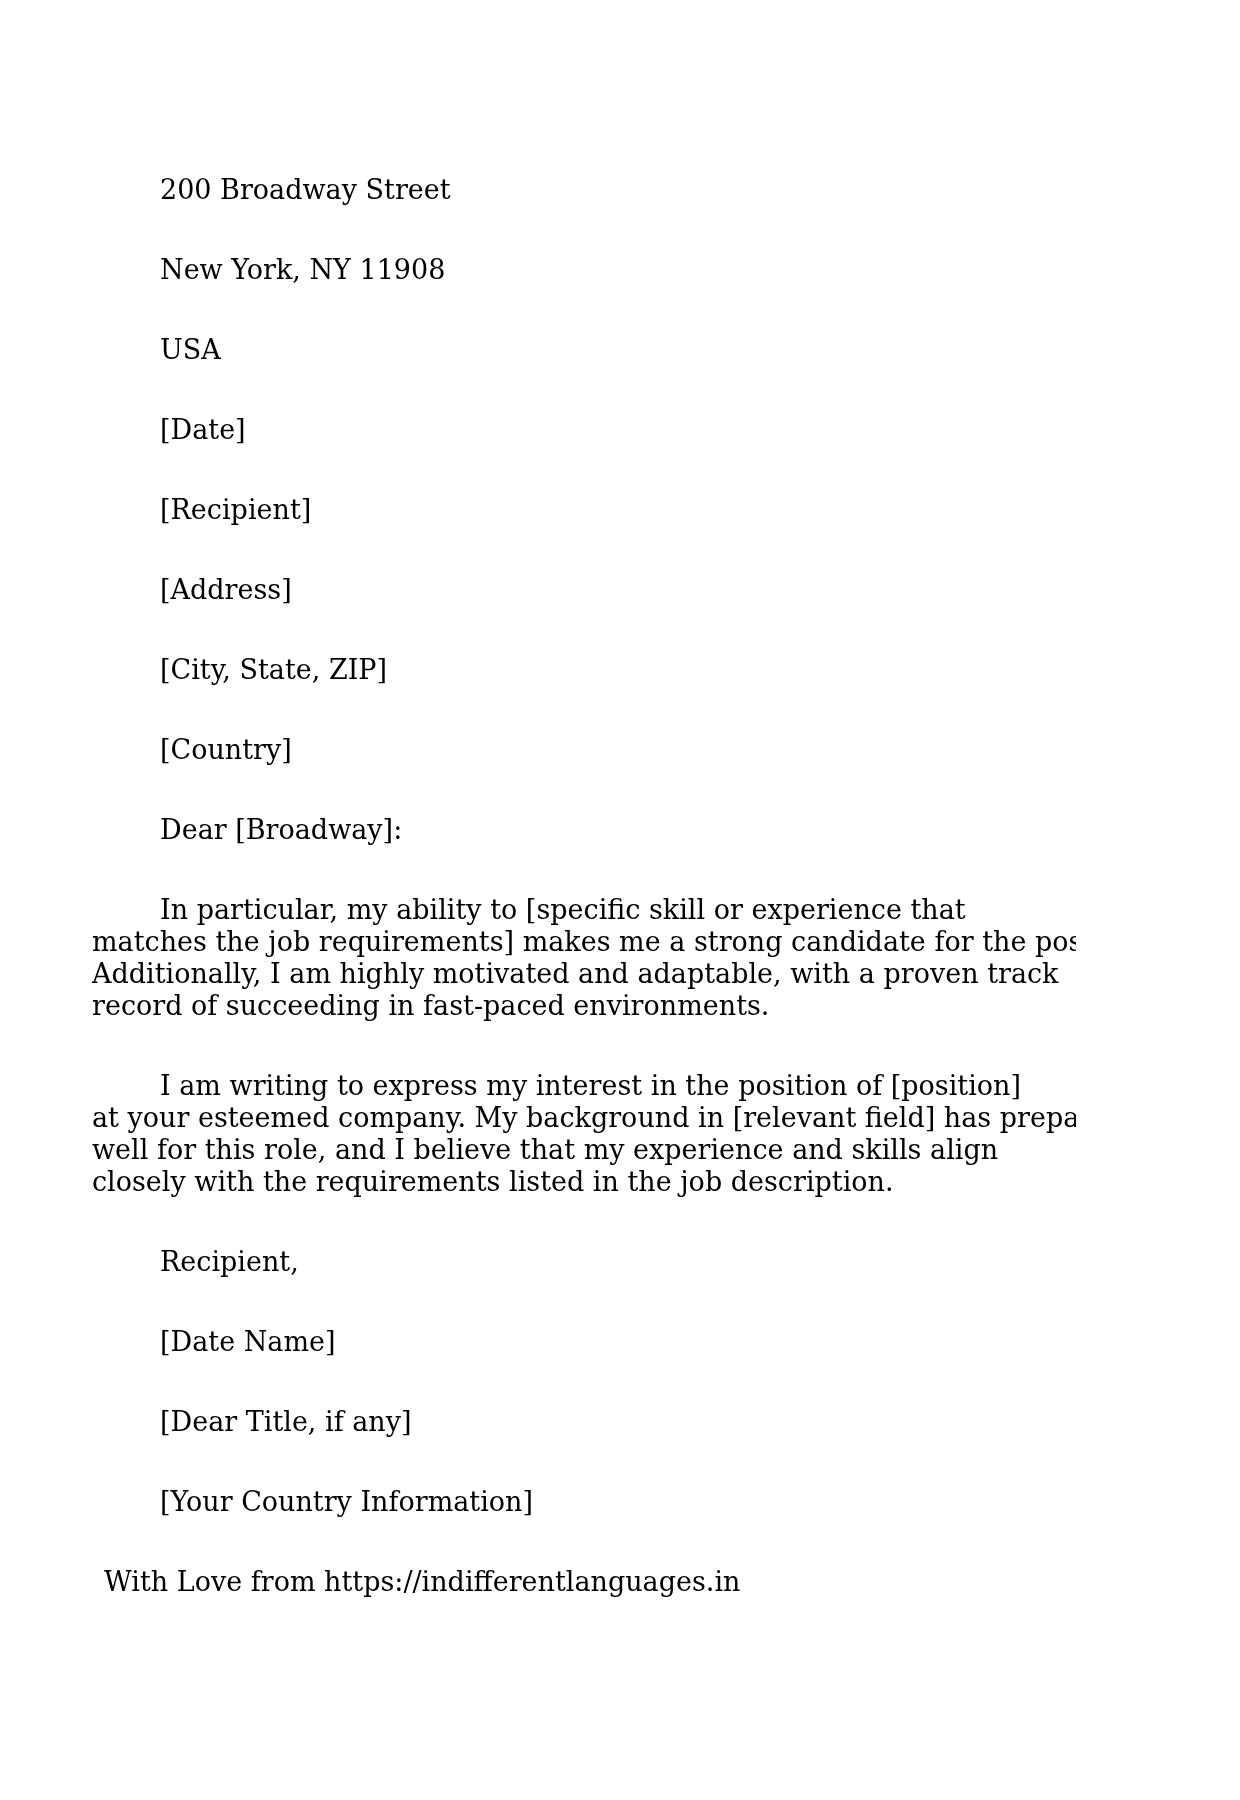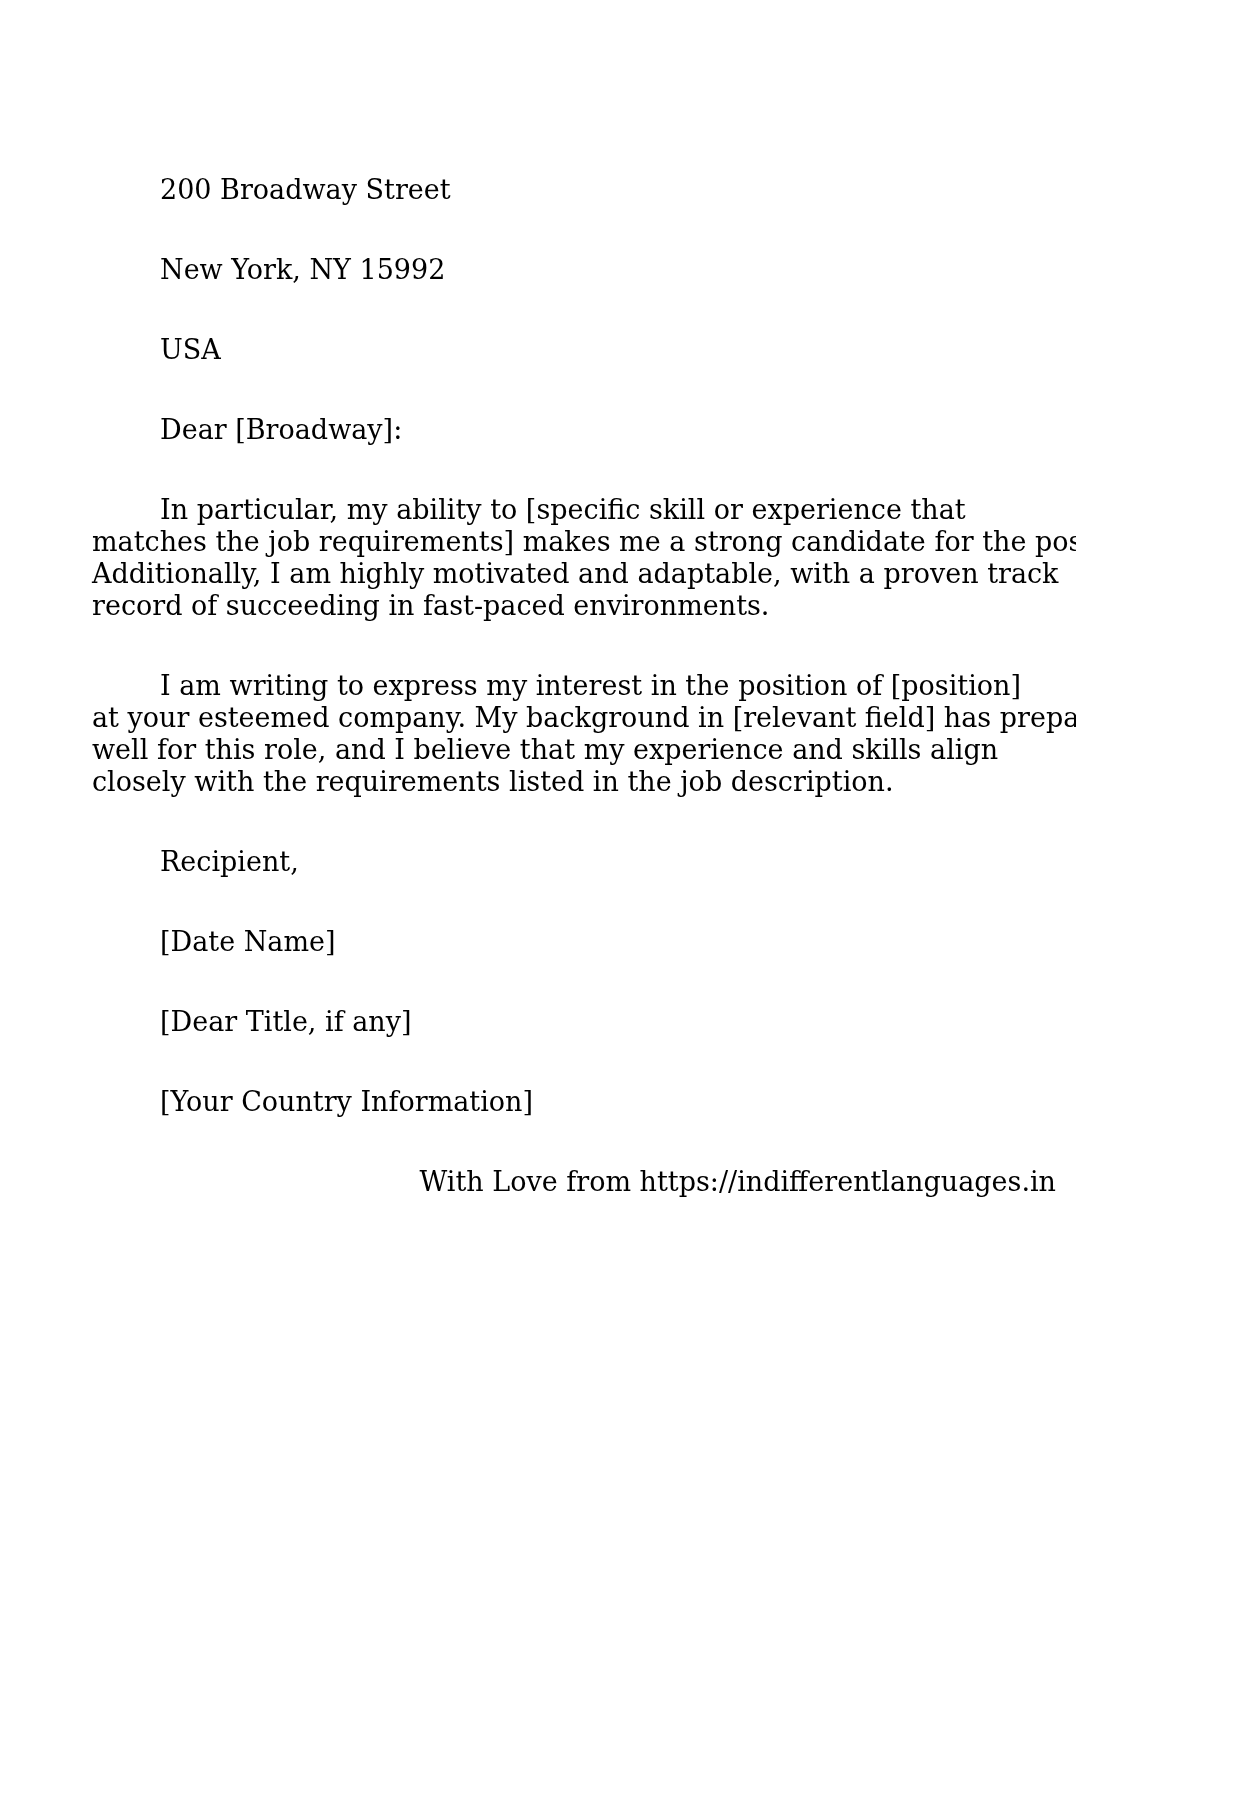--- a/index.html
+++ b/index.html
@@ -21,39 +21,45 @@
   }
   .letter p.ln,
   .letter p.para,
   .letter .block p {
     margin: 0 0 48px 0;
     line-height: 32px;
     text-indent: 68px;
     white-space: nowrap;
   }
   .footer {
-    margin: 0;
+    margin: 12px;
     line-height: 32px;
     text-indent: 0;
     white-space: nowrap;
-    text-align: right;
   }
 </style>
 </head>
 <body>
 
 <div class="page">
   <div class="letter">
 
     <div class="block">
         <p class="ln">200 Broadway Street</p>
-        <p class="ln">New York, NY 15992</p>
+        <p class="ln">New York, NY 11908</p>
         <p class="ln">USA</p>
       </div>
 
+    <div class="block">
+        <p class="ln">[Date]</p>
+        <p class="ln">[Recipient]</p>
+        <p class="ln">[Address]</p>
+        <p class="ln">[City, State, ZIP]</p>
+        <p class="ln">[Country]</p>
+      </div>
 
     <p class="ln">Dear [Broadway]:</p>
 
     <p class="para">In particular, my ability to [specific skill or experience that<br>matches the job requirements] makes me a strong candidate for the position.<br>Additionally, I am highly motivated and adaptable, with a proven track<br>record of succeeding in fast-paced environments.</p>
 
     <p class="para">I am writing to express my interest in the position of [position]<br>at your esteemed company. My background in [relevant field] has prepared me<br>well for this role, and I believe that my experience and skills align<br>closely with the requirements listed in the job description.</p>
 
 
     <p class="ln">Recipient,</p>
 

